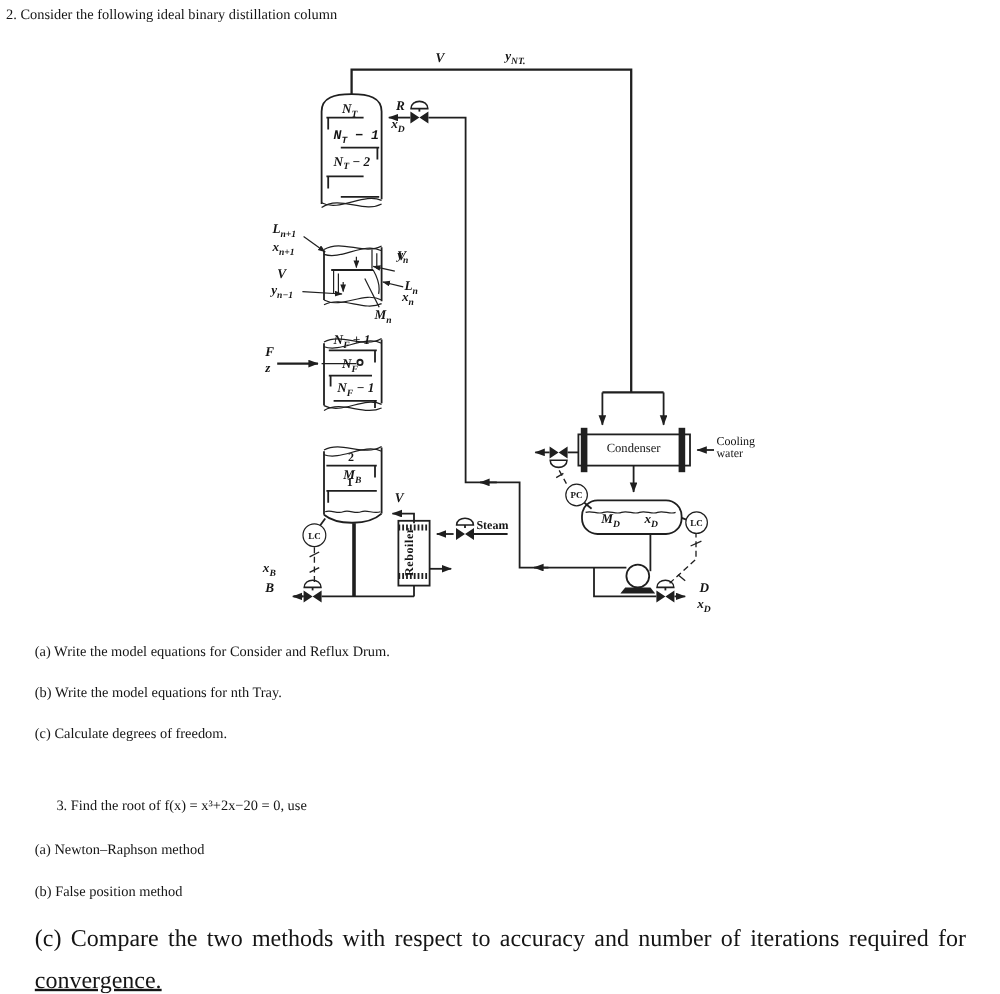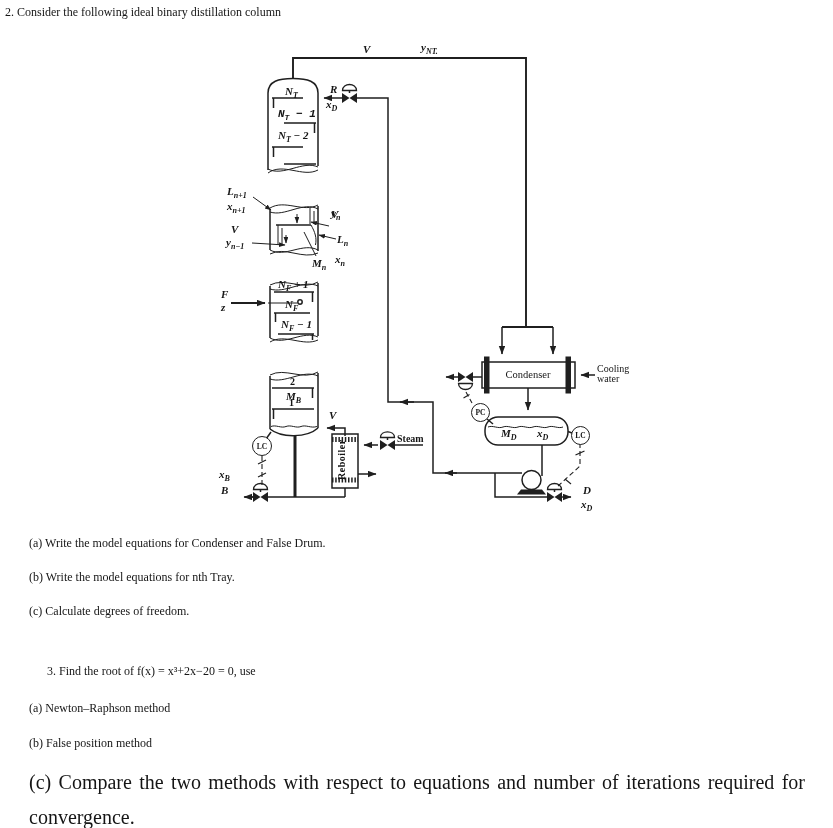--- a/index.html
+++ b/index.html
@@ -1,21 +1,21 @@
 <!DOCTYPE html>
 <html><head>
 <meta charset="utf-8">
 <style>
   html,body{margin:0;padding:0;background:#fff;}
   .page{position:relative;width:833px;height:828px;background:#fff;overflow:hidden;
         font-family:"Liberation Serif",serif;color:#151515;}
   .qline{position:absolute;font-size:12px;white-space:nowrap;}
   .jblock{position:absolute;width:776px;font-size:20px;}
   .jline{text-align:justify;text-align-last:justify;line-height:23px;}
-  .jline2{line-height:23px;margin-top:12px;}
+  .jline2{line-height:23px;margin-top:12px;text-decoration:underline;}
   svg{position:absolute;left:0;top:0;}
   svg path,svg line,svg polyline,svg rect,svg circle{stroke:#1f1f1f;fill:none;stroke-width:1.5;}
   svg .fill{fill:#1f1f1f;stroke:none;}
   svg .dome{fill:#fff;stroke:#1f1f1f;stroke-width:1.3;}
   svg .w18{stroke-width:1.9;}
   svg .w10{stroke-width:1;}
   svg .xthick{stroke-width:3;}
   svg .band{stroke-width:5;stroke-dasharray:1.5 1.7;}
   svg .sig{stroke-width:1.1;stroke-dasharray:5 3;}
   svg .sl{stroke-width:1.1;}
@@ -192,21 +192,21 @@
   <div class="dl m" style="left:278px;top:130px;"><span>N</span><sub>T</sub> − 2</div>
   <div class="dl m" style="left:330px;top:84px;"><span>R</span></div>
   <div class="dl m" style="left:326px;top:99px;"><span>x</span><sub>D</sub></div>
   <div class="dl m" style="left:227px;top:186px;"><span>L</span><sub>n+1</sub></div>
   <div class="dl m" style="left:227px;top:201px;"><span>x</span><sub>n+1</sub></div>
   <div class="dl m" style="left:331px;top:209px;"><span>V</span></div>
   <div class="dl m" style="left:331px;top:208px;"><span>y</span><sub>n</sub></div>
   <div class="dl m" style="left:231px;top:224px;"><span>V</span></div>
   <div class="dl m" style="left:226px;top:237px;"><span>y</span><sub>n−1</sub></div>
   <div class="dl m" style="left:337px;top:234px;"><span>L</span><sub>n</sub></div>
-  <div class="dl m" style="left:335px;top:254px;"><span>x</span><sub>n</sub></div>
+  <div class="dl m" style="left:335px;top:243px;"><span>x</span><sub>n</sub></div>
   <div class="dl m" style="left:312px;top:258px;"><span>M</span><sub>n</sub></div>
   <div class="dl m" style="left:278px;top:279px;"><span>N</span><sub>F</sub> + 1</div>
   <div class="dl m" style="left:221px;top:289px;"><span>F</span></div>
   <div class="dl m" style="left:221px;top:302px;"><span>z</span></div>
   <div class="dl m" style="left:285px;top:299px;"><span>N</span><sub>F</sub></div>
   <div class="dl m" style="left:281px;top:319px;"><span>N</span><sub>F</sub> − 1</div>
   <div class="dl t" style="left:290px;top:377px;">2</div>
   <div class="dl t" style="left:289px;top:398px;">1</div>
   <div class="dl m" style="left:286px;top:391px;text-align:center;"><span>M</span><sub>B</sub></div>
   <div class="dl m" style="left:329px;top:410px;"><span>V</span></div>
@@ -219,24 +219,24 @@
   <div class="dl m" style="left:583px;top:485px;"><span>D</span></div>
   <div class="dl m" style="left:581px;top:499px;"><span>x</span><sub>D</sub></div>
   <div class="dl m" style="left:221px;top:485px;"><span>B</span></div>
   <div class="dl m" style="left:219px;top:469px;"><span>x</span><sub>B</sub></div>
 
   <div class="ctl" style="left:471px;top:403px;width:17px;height:17px;">PC</div>
   <div class="ctl" style="left:252px;top:436px;width:18px;height:18px;">LC</div>
   <div class="ctl" style="left:571px;top:426px;width:17px;height:17px;">LC</div>
 
   <div class="qline" style="left:5px;top:5px;">2. Consider the following ideal binary distillation column</div>
-  <div class="qline" style="left:29px;top:536px;">(a) Write the model equations for Condenser and False Drum.</div>
+  <div class="qline" style="left:29px;top:536px;">(a) Write the model equations for Consider and Reflux Drum.</div>
   <div class="qline" style="left:29px;top:604px;">(c) Calculate degrees of freedom.</div>
   <div class="qline" style="left:29px;top:570px;">(b) Write the model equations for nth Tray.</div>
   <div class="qline" style="left:47px;top:664px;">3. Find the root of f(x) = x³+2x−20 = 0, use</div>
   <div class="qline" style="left:29px;top:701px;">(a) Newton–Raphson method</div>
   <div class="qline" style="left:29px;top:736px;">(b) False position method</div>
   <div class="jblock" style="left:29px;top:771px;">
-    <div class="jline">(c) Compare the two methods with respect to equations and number of iterations required for</div>
+    <div class="jline">(c) Compare the two methods with respect to accuracy and number of iterations required for</div>
     <div class="jline2">convergence.</div>
   </div>
 
 </div>
 
 </body></html>

